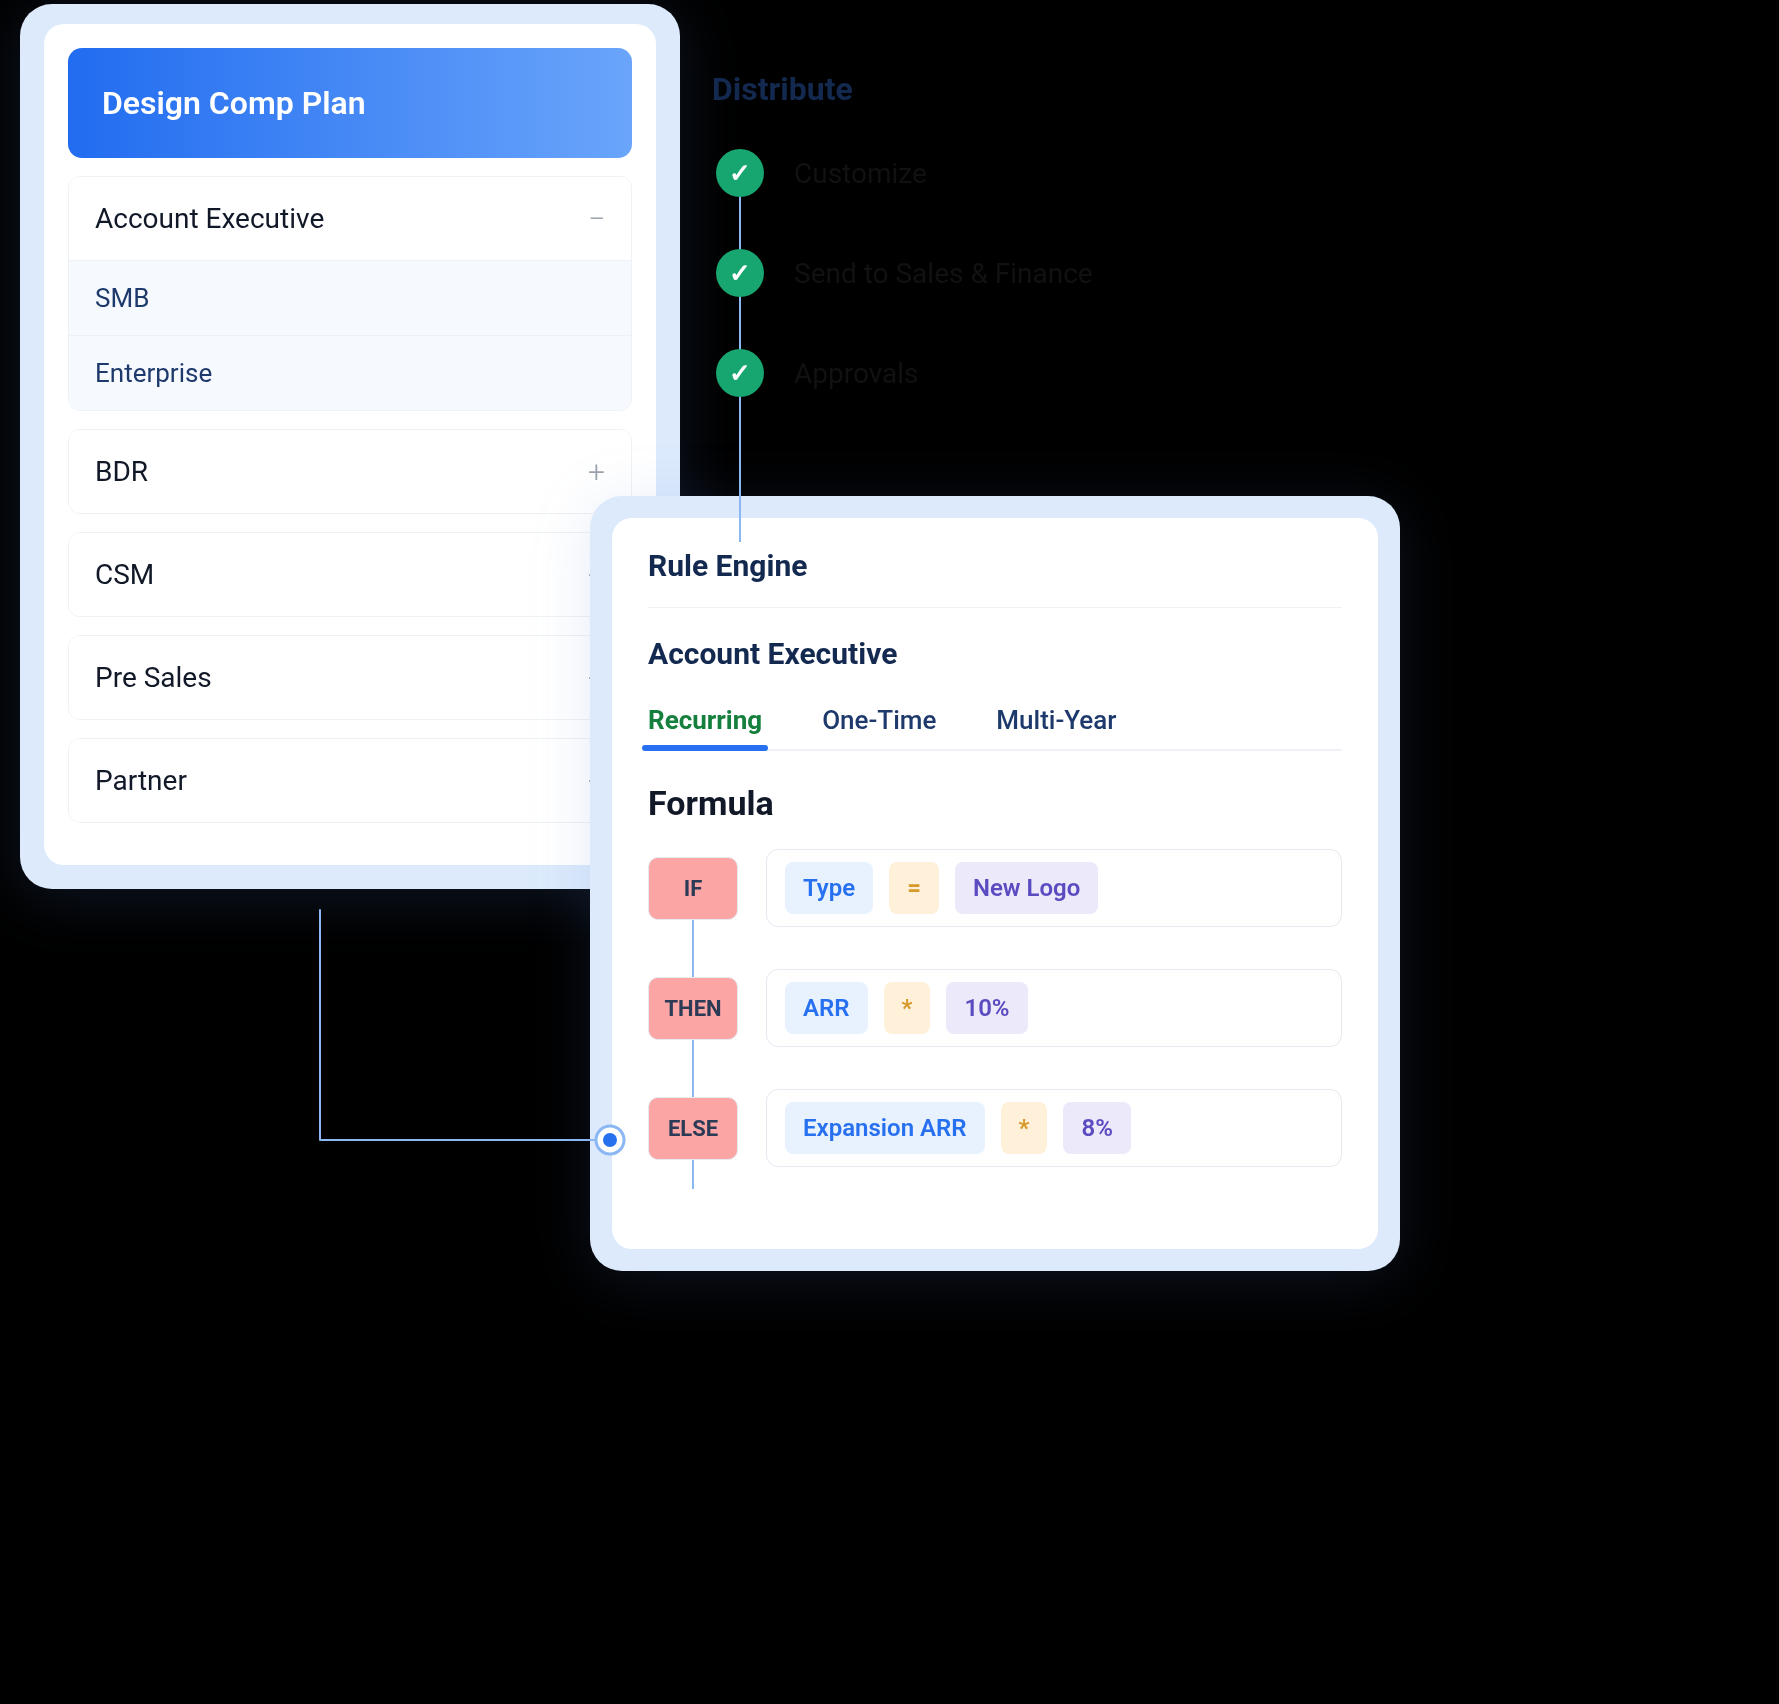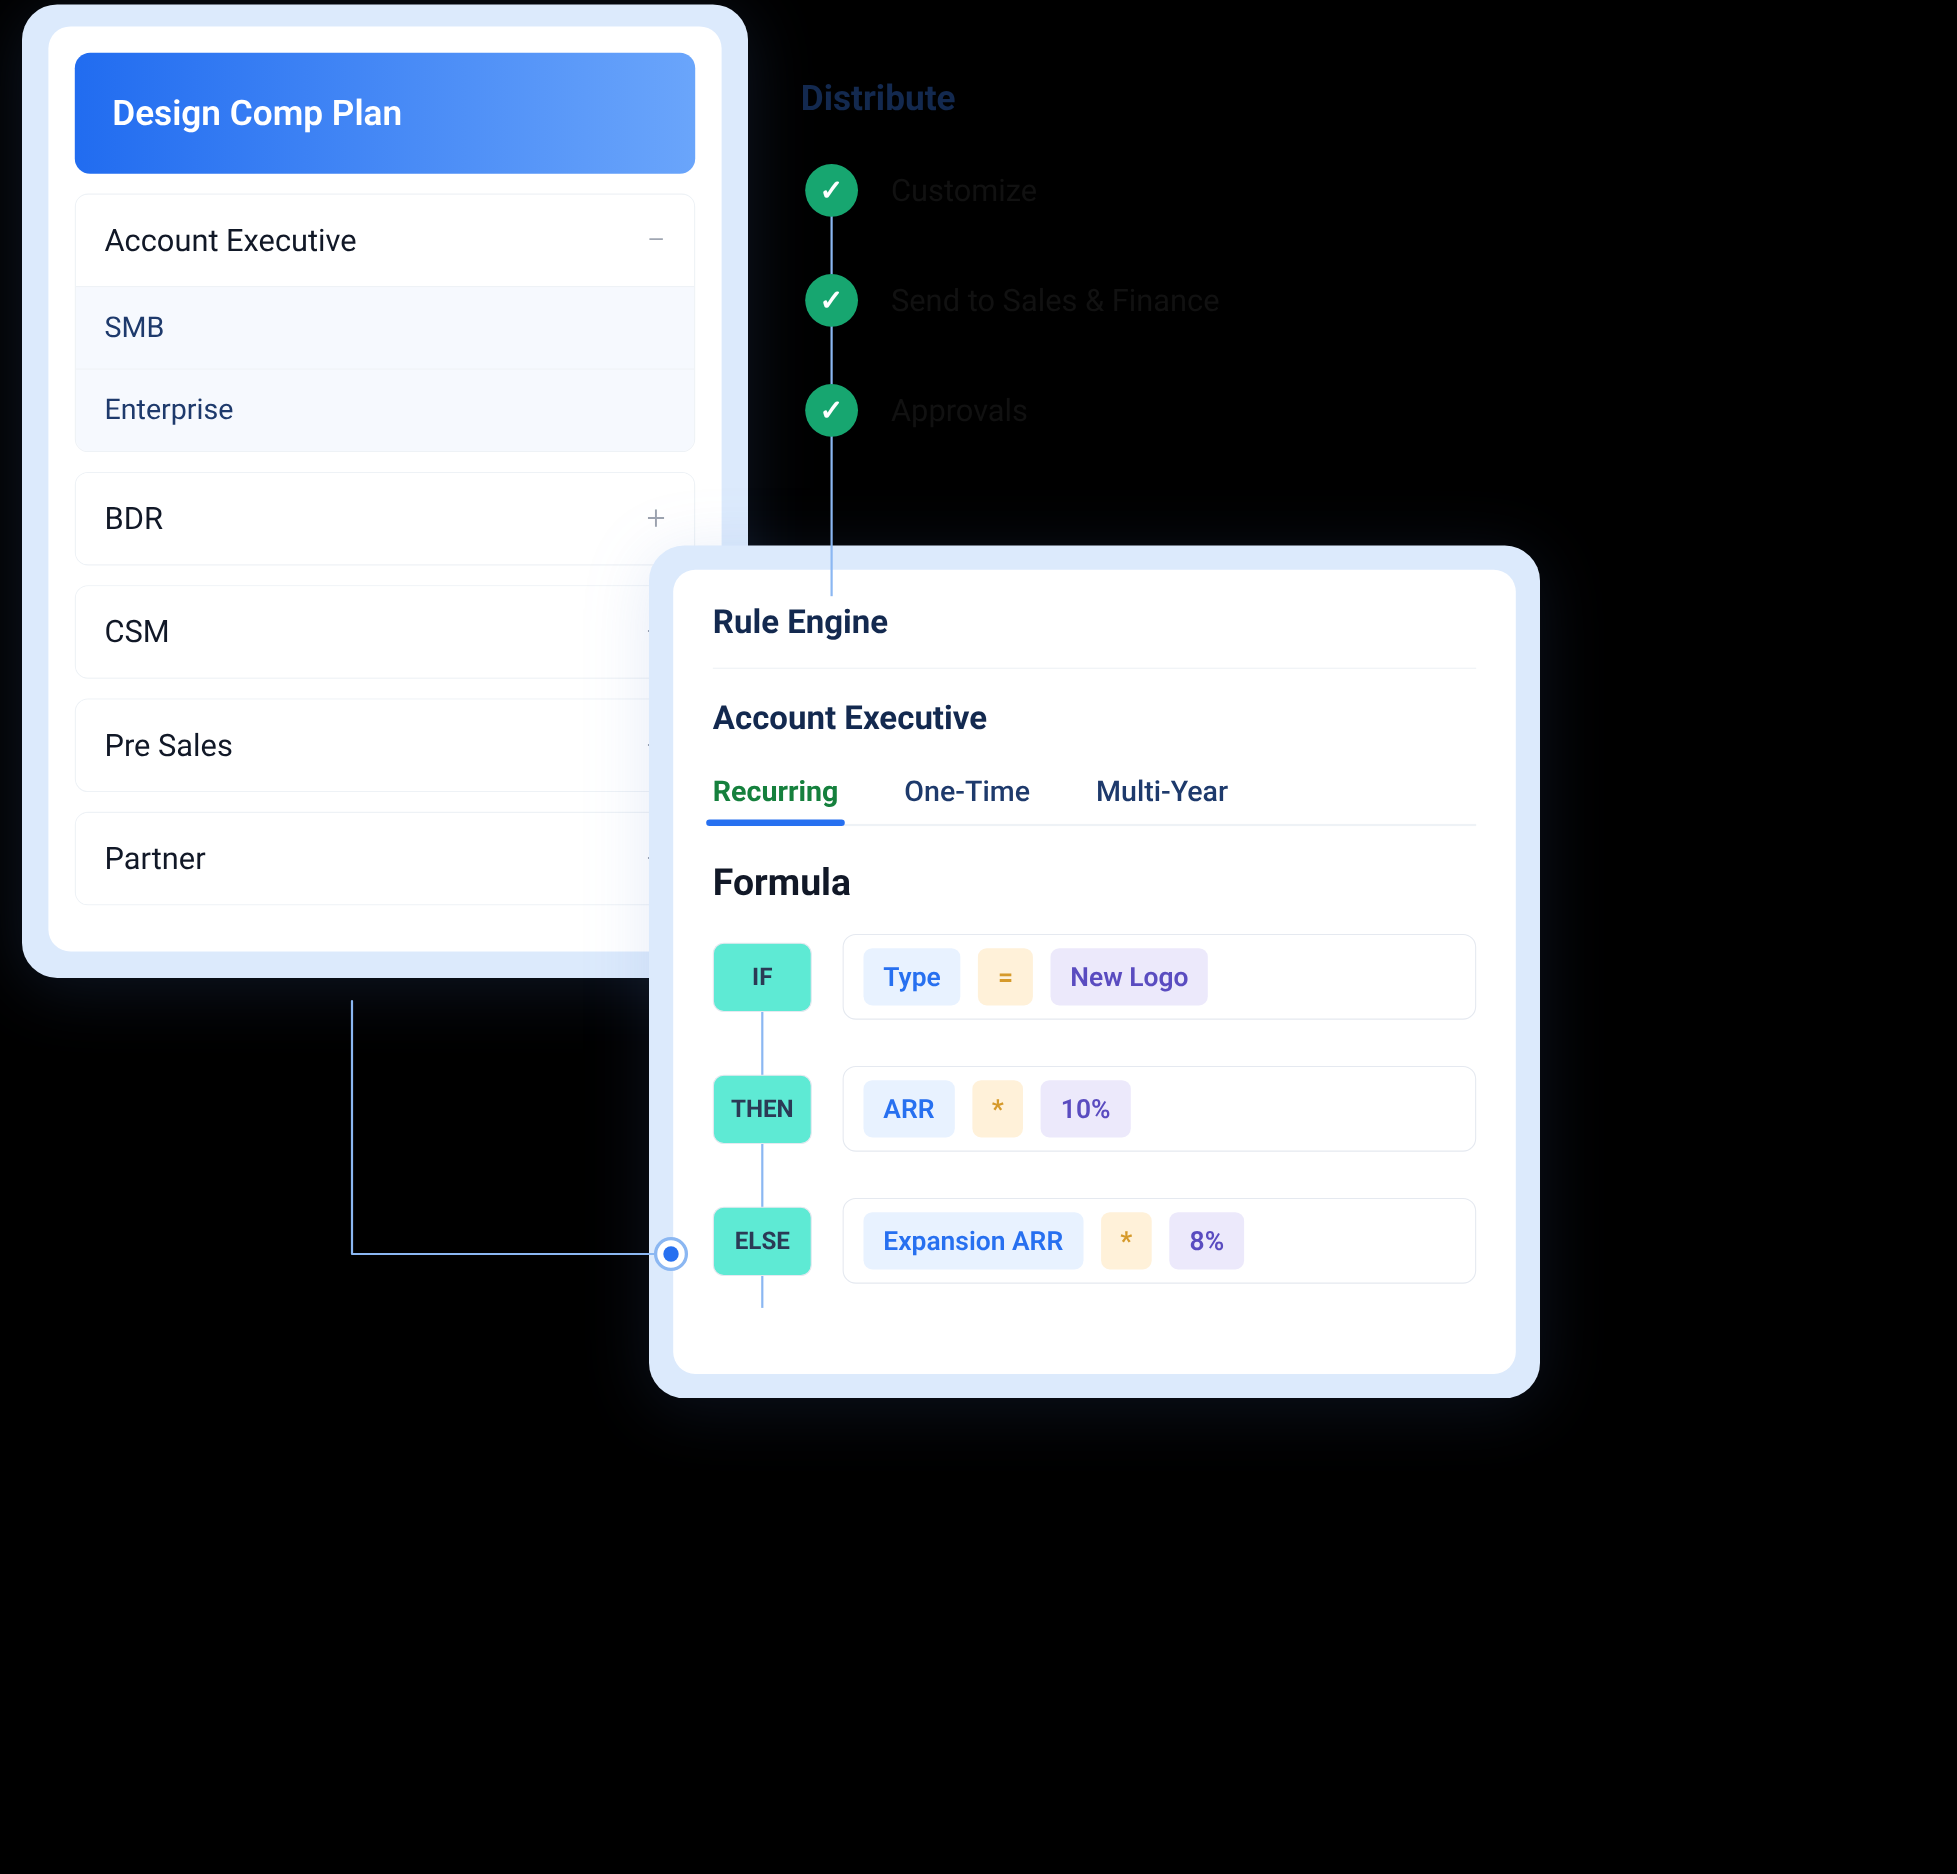--- a/index.html
+++ b/index.html
@@ -63,21 +63,21 @@
     font-size: 26px;
     color: #1e3a6c;
     background: #f6f9fe;
     border-top: 1px solid #eef2f6;
     cursor: pointer;
   }
 
   
   .distribute {
     position: absolute;
-    left: 728px;
+    left: 712px;
     top: 70px;
     width: 700px;
   }
   .distribute-title {
     color: #13294f;
     font-size: 32px;
     font-weight: 700;
     margin-bottom: 30px;
   }
   .steps {
@@ -195,21 +195,21 @@
     display: flex;
     align-items: center;
     gap: 28px;
     margin-bottom: 42px;
     position: relative;
     z-index: 1;
   }
   .kw {
     min-width: 90px;
     text-align: center;
-    background: #5eead4;
+    background: #fca5a5;
     border: 1px solid #e5e9f0;
     border-radius: 10px;
     padding: 18px 14px;
     font-size: 22px;
     font-weight: 700;
     color: #2b3a55;
   }
   .expr {
     flex: 1;
     background: #fff;

